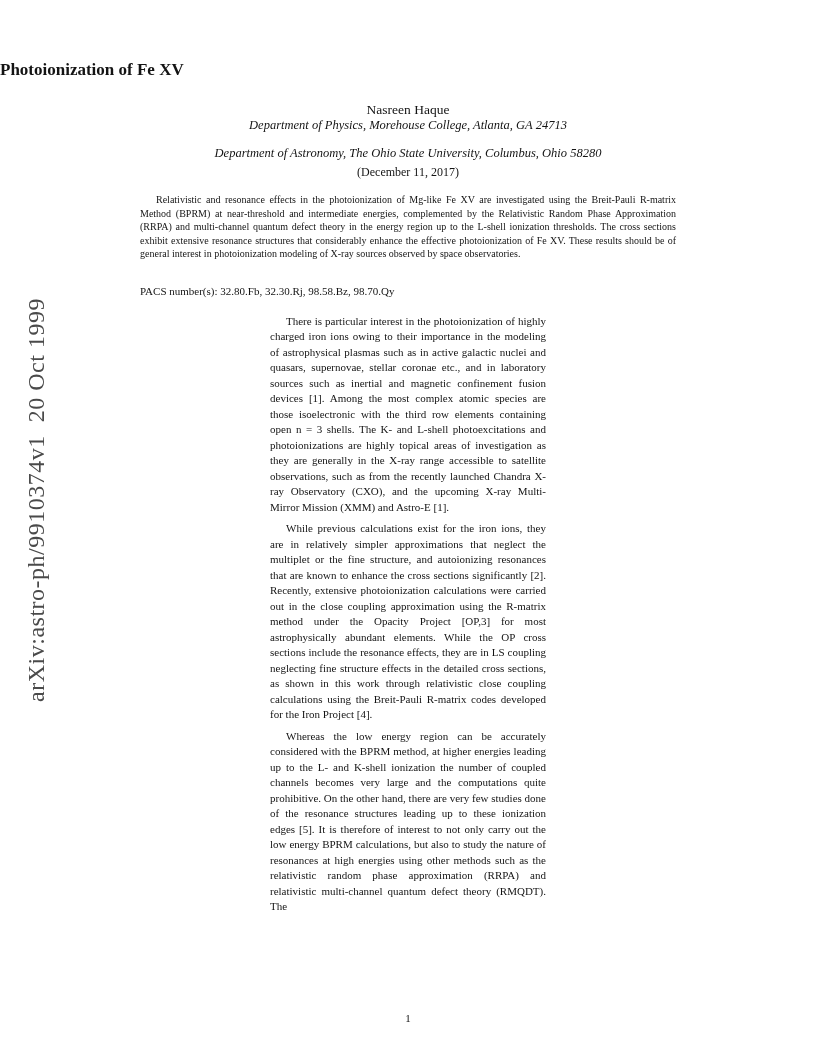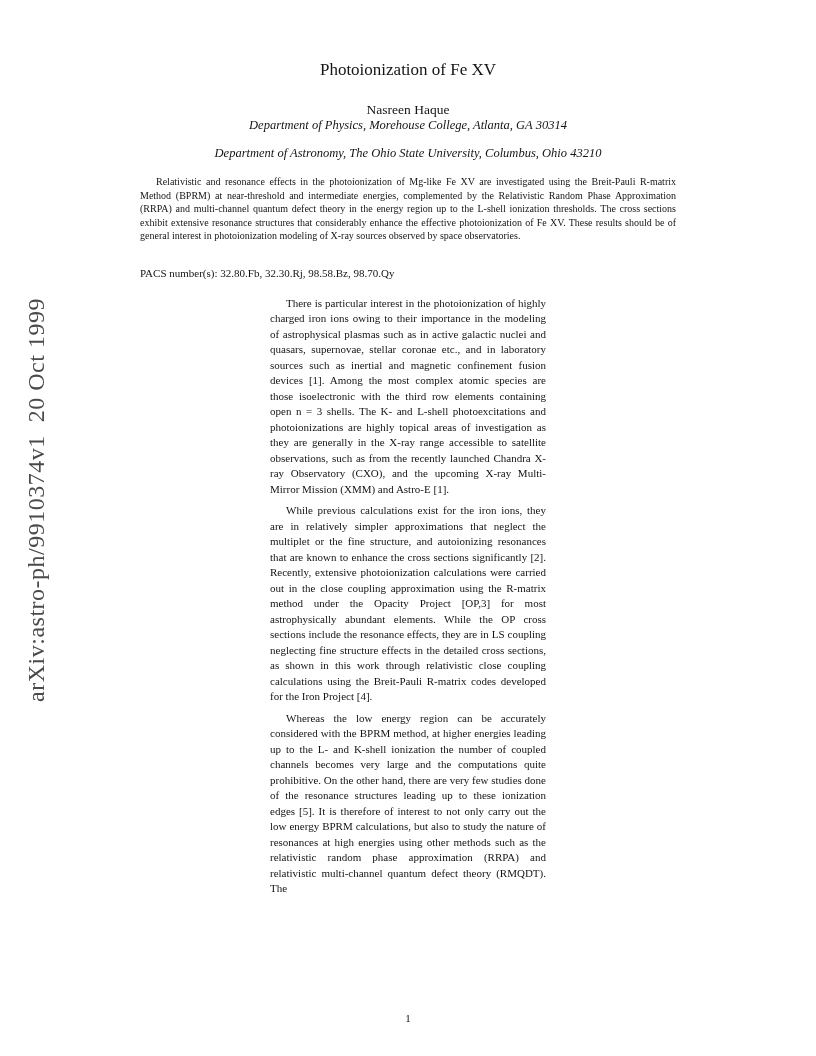--- a/index.html
+++ b/index.html
@@ -24,23 +24,22 @@
     transform: translate(-50%, -50%) rotate(-90deg);
     transform-origin: center center;
     font-size: 24px;
     color: #4a4a4a;
     white-space: pre;
     letter-spacing: 0.5px;
   }
   .title {
     margin: 0;
     padding-top: 60px;
-    text-align: center;
     font-size: 17px;
-    font-weight: normal;
+    font-weight: bold;
   }
   .author-block {
     text-align: center;
   }
   .author-block.first { margin-top: 22px; }
   .author-block.second { margin-top: 13px; }
   .author-name {
     font-size: 13.5px;
     line-height: 16px;
   }
@@ -96,27 +95,28 @@
 <body>
 
 <div class="page">
 
   <div class="arxiv-stamp">arXiv:astro-ph/9910374v1  20 Oct 1999</div>
 
   <h1 class="title">Photoionization of Fe XV</h1>
 
   <div class="author-block first">
     <div class="author-name">Nasreen Haque</div>
-    <div class="author-affiliation">Department of Physics, Morehouse College, Atlanta, GA 30314</div>
+    <div class="author-affiliation">Department of Physics, Morehouse College, Atlanta, GA 24713</div>
   </div>
 
   <div class="author-block second">
-    <div class="author-affiliation">Department of Astronomy, The Ohio State University, Columbus, Ohio 43210</div>
+    <div class="author-affiliation">Department of Astronomy, The Ohio State University, Columbus, Ohio 58280</div>
   </div>
 
+  <div class="paper-date">(December 11, 2017)</div>
 
   <div class="abstract">Relativistic and resonance effects in the photoionization of Mg-like Fe XV are investigated using the Breit-Pauli R-matrix Method (BPRM) at near-threshold and intermediate energies, complemented by the Relativistic Random Phase Approximation (RRPA) and multi-channel quantum defect theory in the energy region up to the L-shell ionization thresholds. The cross sections exhibit extensive resonance structures that considerably enhance the effective photoionization of Fe XV. These results should be of general interest in photoionization modeling of X-ray sources observed by space observatories.</div>
 
   <div class="pacs">PACS number(s): 32.80.Fb, 32.30.Rj, 98.58.Bz, 98.70.Qy</div>
 
   <div class="body-column">
     <p>There is particular interest in the photoionization of highly charged iron ions owing to their importance in the modeling of astrophysical plasmas such as in active galactic nuclei and quasars, supernovae, stellar coronae etc., and in laboratory sources such as inertial and magnetic confinement fusion devices [1]. Among the most complex atomic species are those isoelectronic with the third row elements containing open n = 3 shells. The K- and L-shell photoexcitations and photoionizations are highly topical areas of investigation as they are generally in the X-ray range accessible to satellite observations, such as from the recently launched Chandra X-ray Observatory (CXO), and the upcoming X-ray Multi-Mirror Mission (XMM) and Astro-E [1].</p>
     <p>While previous calculations exist for the iron ions, they are in relatively simpler approximations that neglect the multiplet or the fine structure, and autoionizing resonances that are known to enhance the cross sections significantly [2]. Recently, extensive photoionization calculations were carried out in the close coupling approximation using the R-matrix method under the Opacity Project [OP,3] for most astrophysically abundant elements. While the OP cross sections include the resonance effects, they are in LS coupling neglecting fine structure effects in the detailed cross sections, as shown in this work through relativistic close coupling calculations using the Breit-Pauli R-matrix codes developed for the Iron Project [4].</p>
     <p>Whereas the low energy region can be accurately considered with the BPRM method, at higher energies leading up to the L- and K-shell ionization the number of coupled channels becomes very large and the computations quite prohibitive. On the other hand, there are very few studies done of the resonance structures leading up to these ionization edges [5]. It is therefore of interest to not only carry out the low energy BPRM calculations, but also to study the nature of resonances at high energies using other methods such as the relativistic random phase approximation (RRPA) and relativistic multi-channel quantum defect theory (RMQDT). The</p>
   </div>

